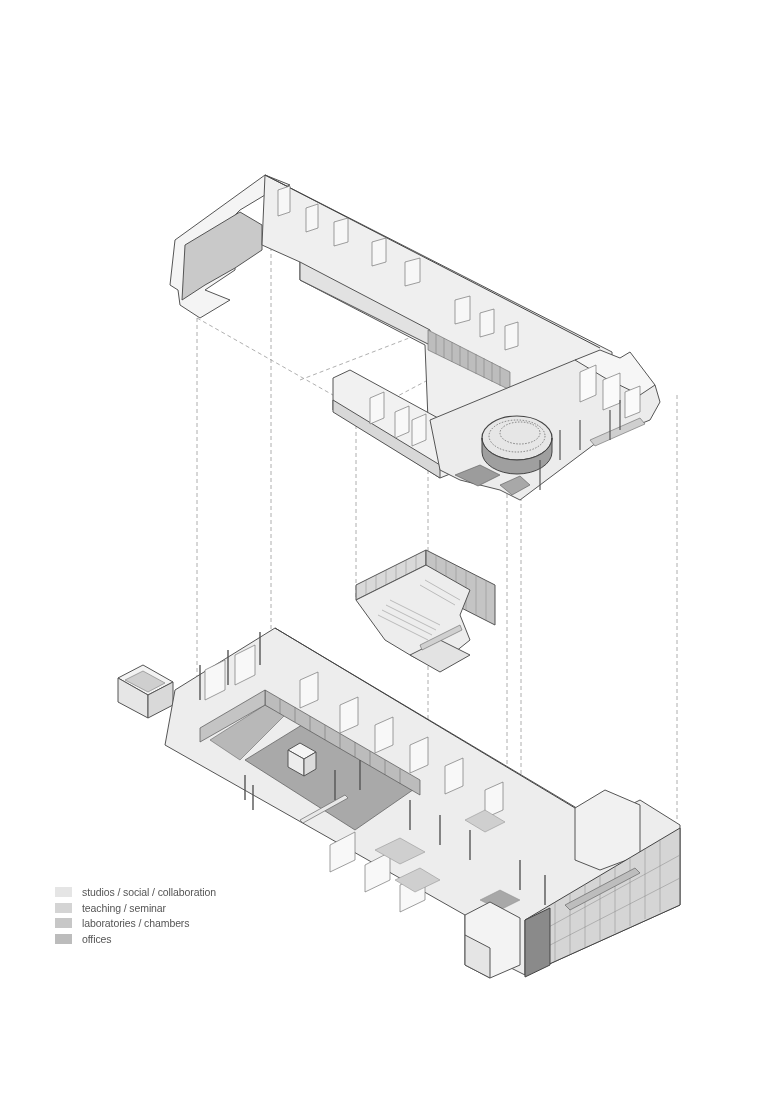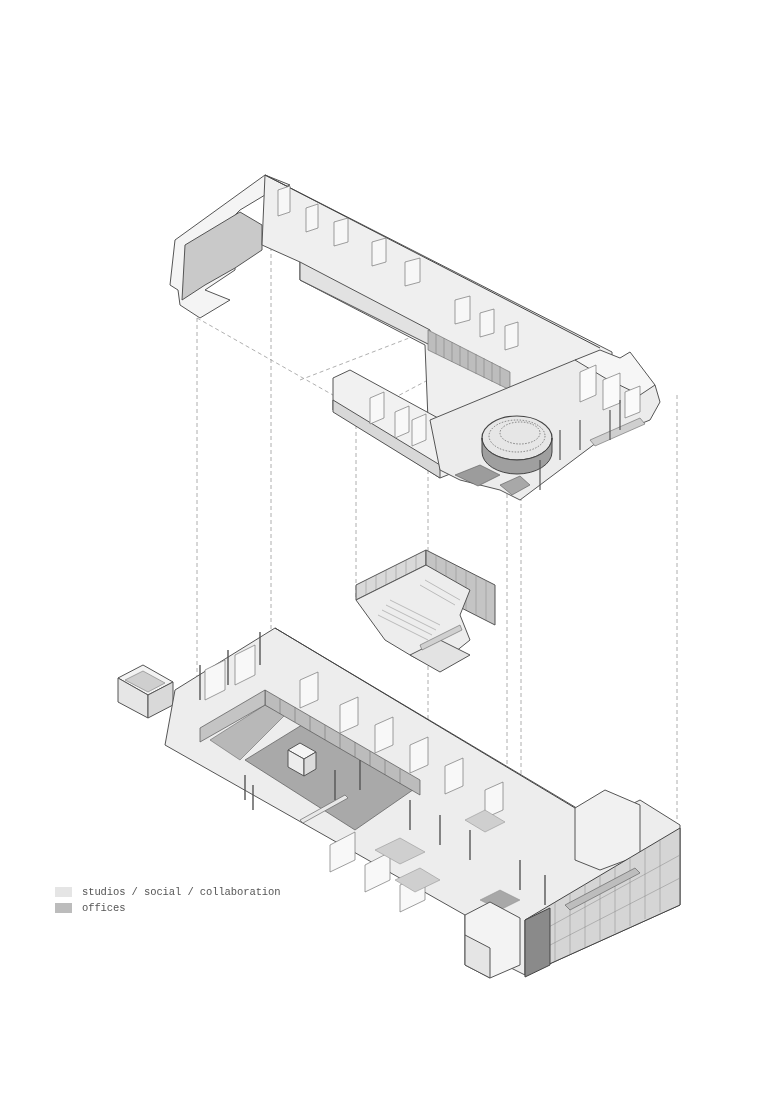--- a/index.html
+++ b/index.html
@@ -1,21 +1,21 @@
 <!DOCTYPE html>
 <html><head>
 <meta charset="utf-8">
 <style>
   html, body { margin: 0; padding: 0; background: #ffffff; }
   body { width: 778px; height: 1100px; position: relative; overflow: hidden; font-family: "Liberation Sans", sans-serif; }
   #drawing { position: absolute; left: 0; top: 0; width: 778px; height: 1100px; }
   .legend { position: absolute; left: 55px; top: 884px; width: 230px; }
   .legend-item { display: flex; align-items: center; height: 15.8px; }
   .swatch { width: 17px; height: 10px; margin-right: 10px; flex: 0 0 auto; }
-  .legend-label { font-size: 10.5px; color: #555555; white-space: nowrap; letter-spacing: -0.1px; font-family: Liberation Mono, monospace; }
+  .legend-label { font-size: 10.5px; color: #555555; white-space: nowrap; letter-spacing: -0.1px; }
   .bracket-swatch { width: 17px; height: 10px; margin-right: 10px; position: relative; }
   .bracket-swatch span { position: absolute; width: 5px; height: 4px; border-color: #555; border-style: solid; }
 </style>
 </head>
 <body>
 
 <svg id="drawing" viewBox="0 0 778 1100" xmlns="http://www.w3.org/2000/svg">
 
   <g stroke="#9a9a9a" stroke-width="0.8" stroke-dasharray="4,3" fill="none">
     <line x1="197" y1="318" x2="197" y2="700"></line>
@@ -223,16 +223,24 @@
     <path d="M465,935 L490,948 L490,978 L465,965 Z" fill="#e5e5e5"></path>
   </g>
 </svg>
 
 <div class="legend">
   <div class="legend-item">
     <div class="swatch" style="background:#e5e5e5"></div>
     <span class="legend-label">studios / social / collaboration</span>
   </div>
   <div class="legend-item">
+    <div class="swatch" style="background:#d4d4d4"></div>
+    <span class="legend-label">teaching / seminar</span>
+  </div>
+  <div class="legend-item">
+    <div class="swatch" style="background:#c7c7c7"></div>
+    <span class="legend-label">laboratories / chambers</span>
+  </div>
+  <div class="legend-item">
     <div class="swatch" style="background:#bcbcbc"></div>
     <span class="legend-label">offices</span>
   </div>
 </div>
 
 </body></html>

